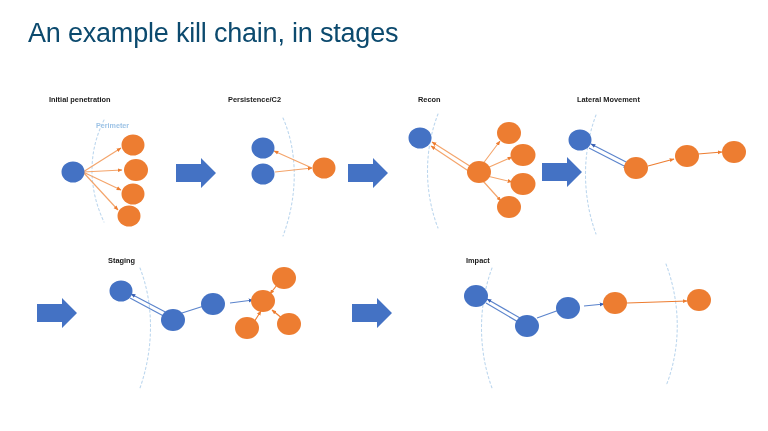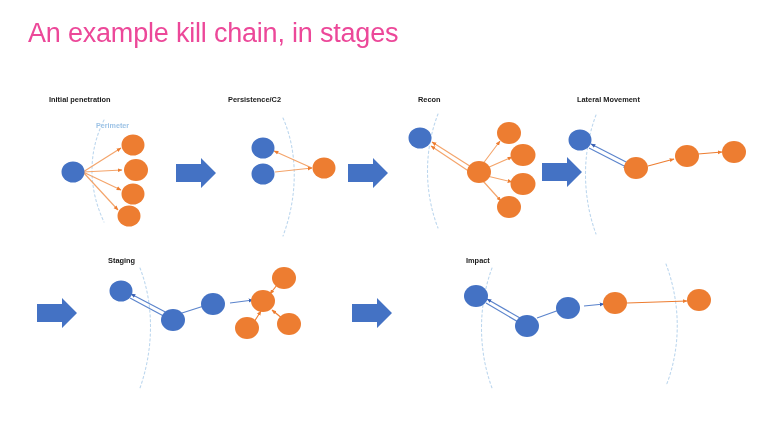--- a/index.html
+++ b/index.html
@@ -22,21 +22,21 @@
     background: #ffffff;
   }
   #slide-title {
     position: absolute;
     left: 28px;
     top: 18px;
     font-family: "Liberation Sans", sans-serif;
     font-size: 27px;
     font-weight: 400;
     letter-spacing: -0.2px;
-    color: #ec4899;
+    color: #0c4a6e;
     white-space: nowrap;
   }
   #diagram-canvas {
     position: absolute;
     left: 0;
     top: 0;
     width: 768px;
     height: 431px;
   }
   .stage-label {

